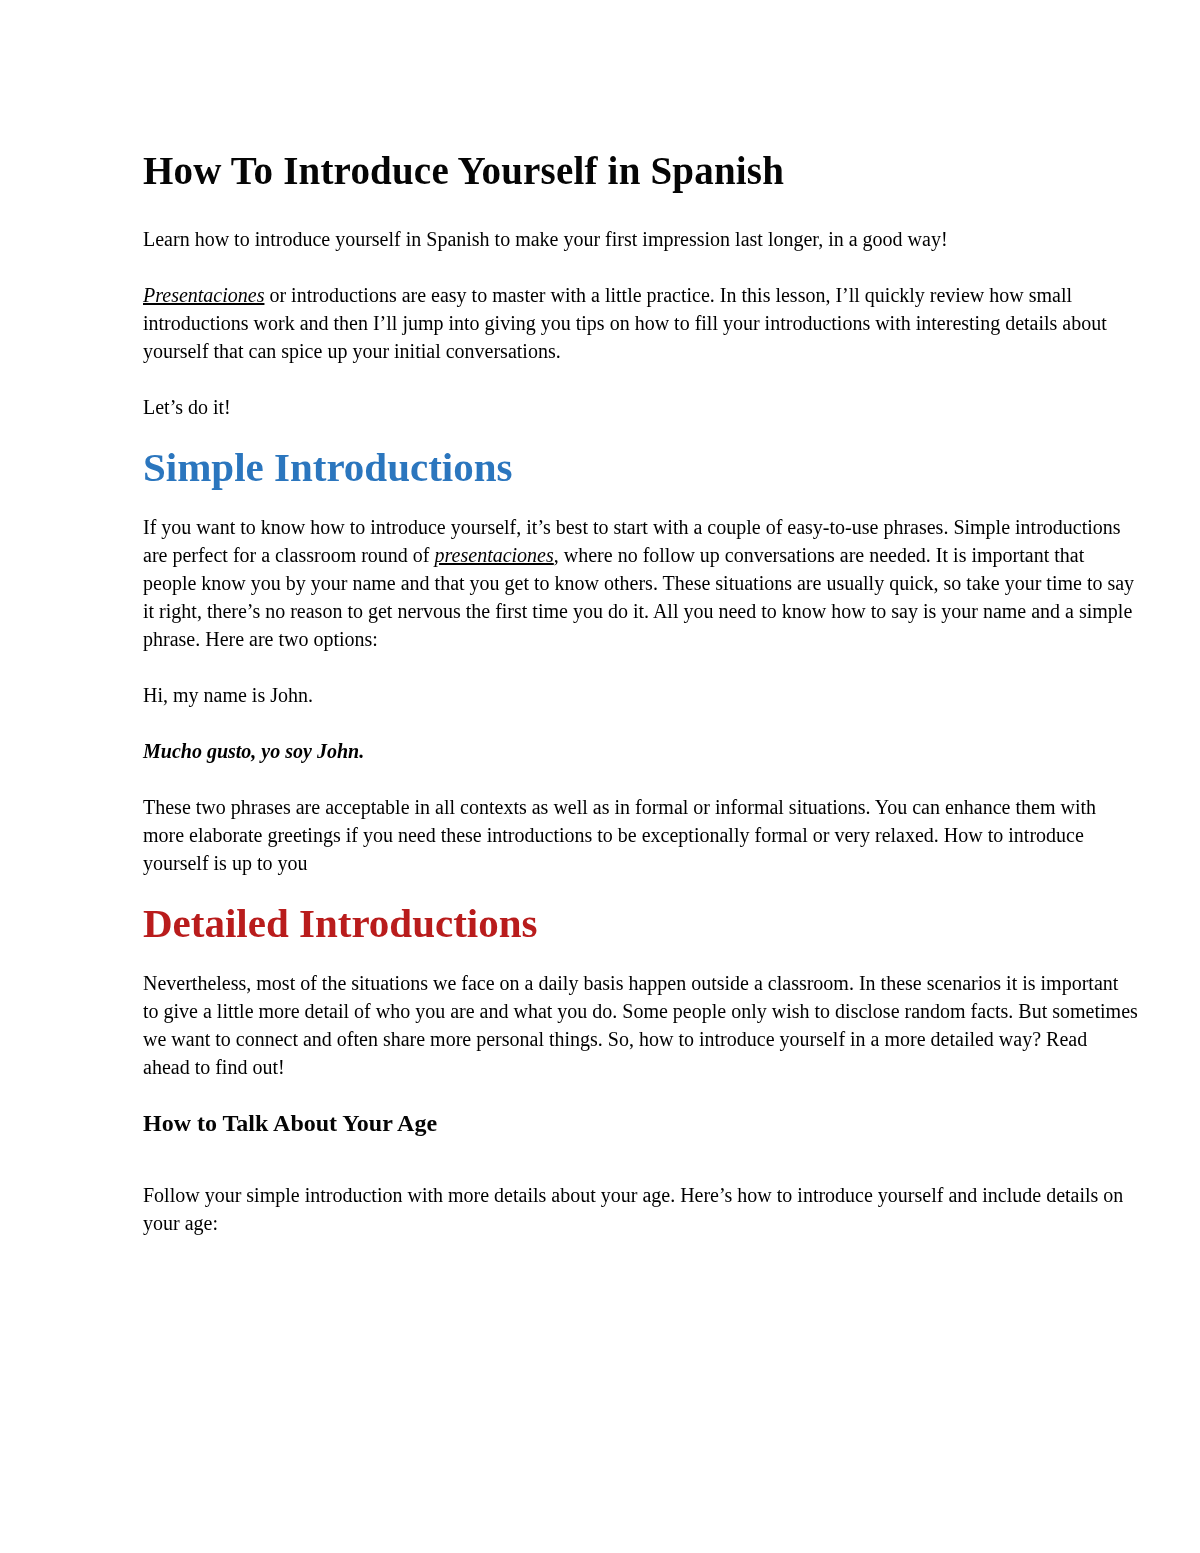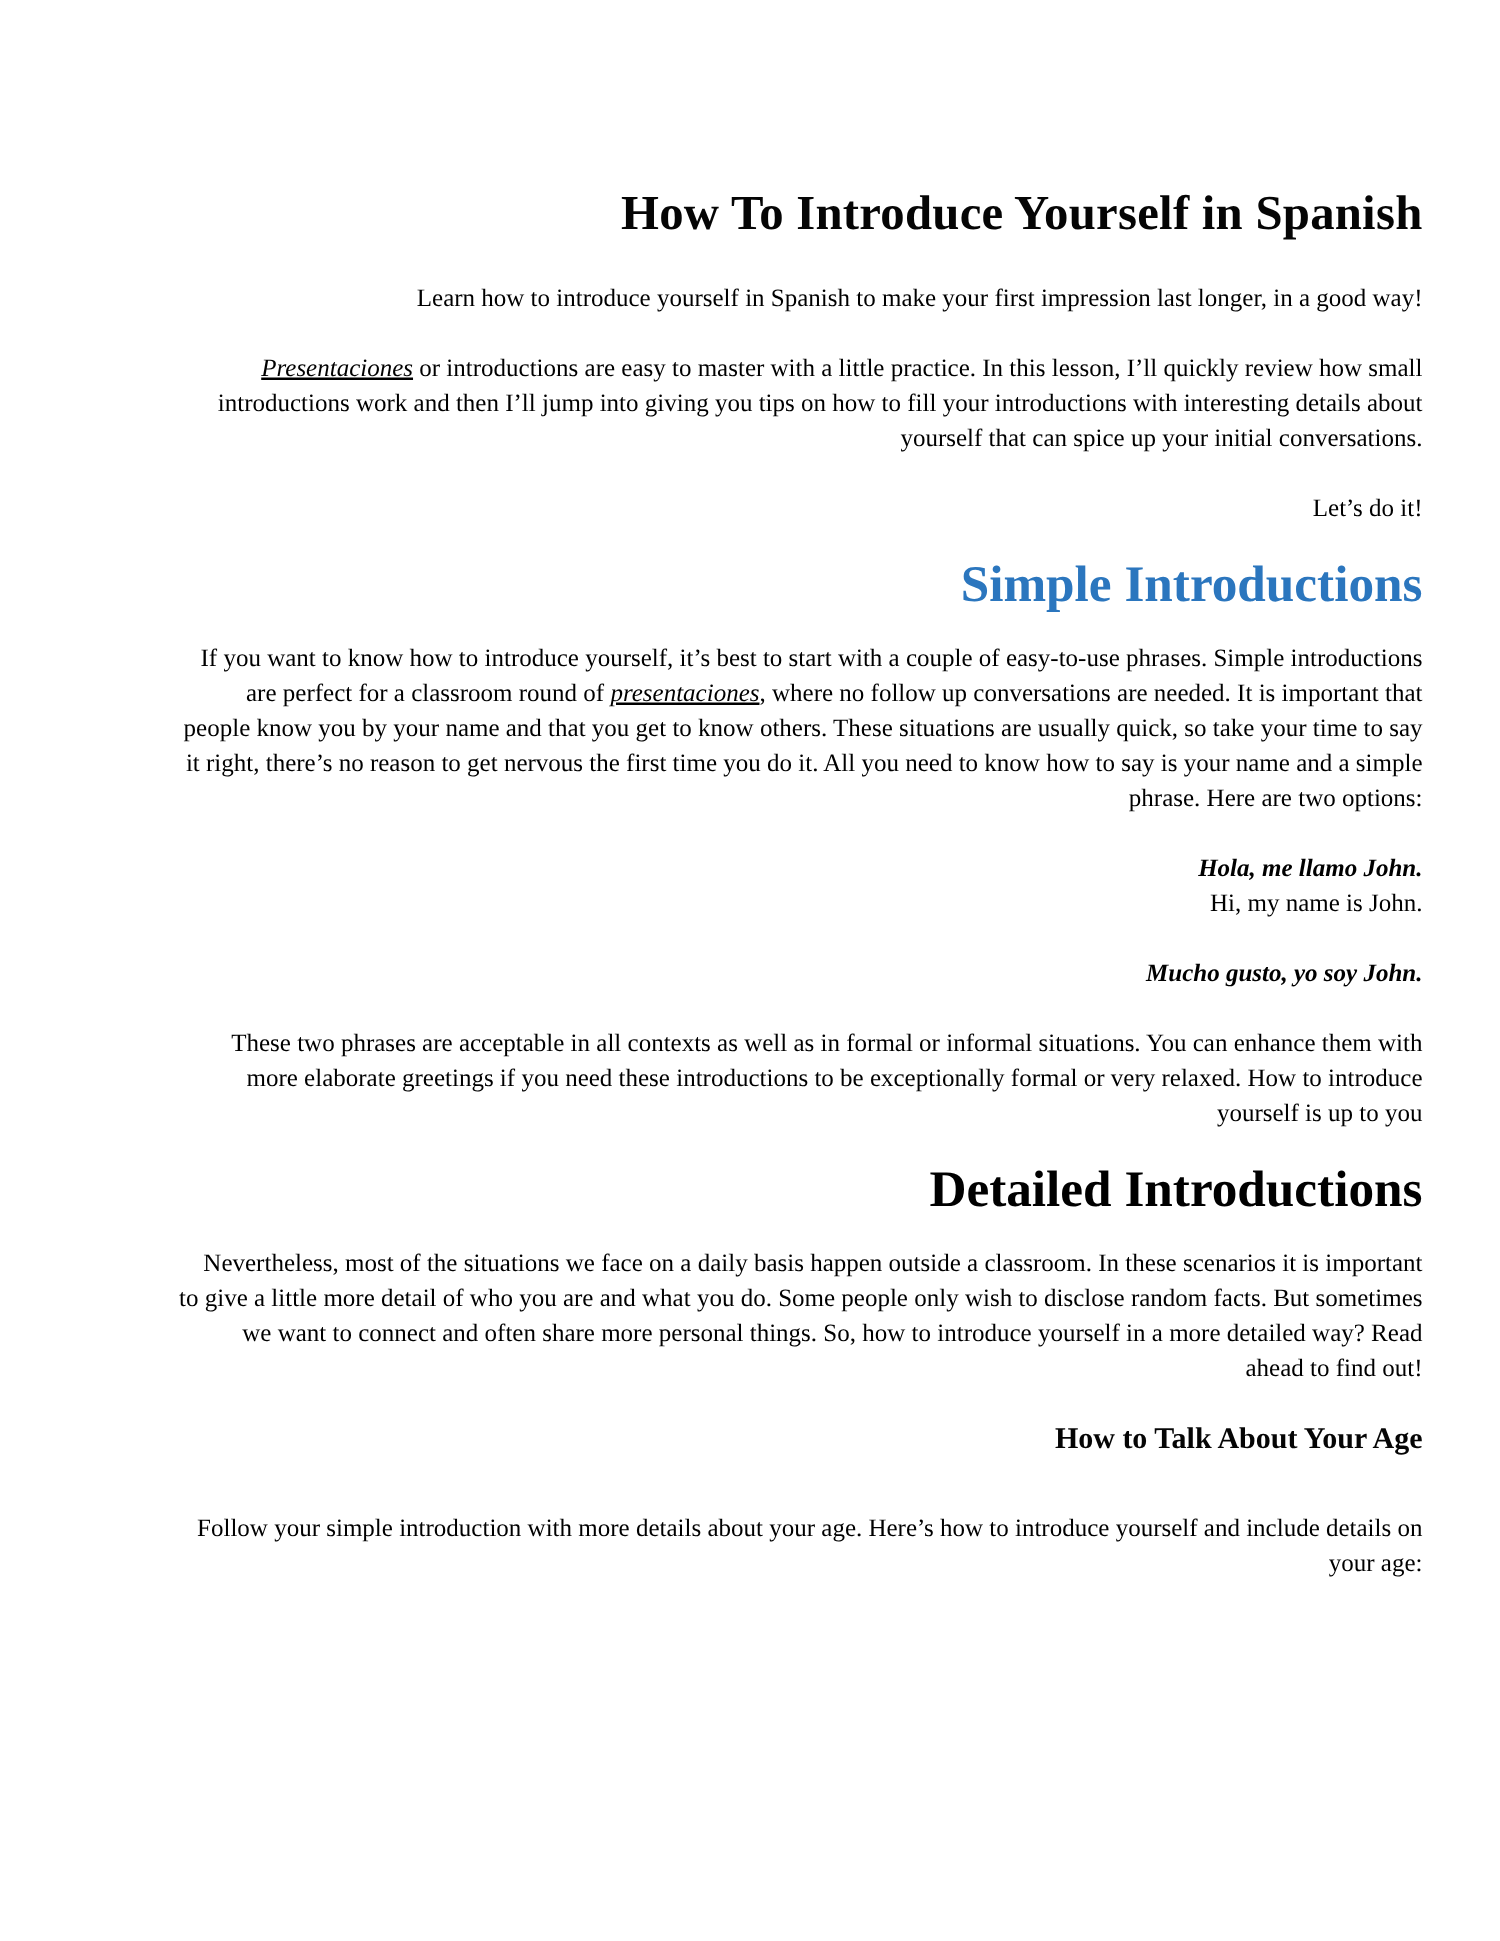--- a/index.html
+++ b/index.html
@@ -11,21 +11,20 @@
     position: relative;
     width: 1200px;
     height: 1301px;
     margin: 0 auto;
     background: #ffffff;
     box-sizing: border-box;
     padding: 148px 62px 0 143px;
     overflow: hidden;
     font-family: "Liberation Serif", "DejaVu Serif", serif;
     color: #0b0b0b;
-    text-align: right;
     -webkit-font-smoothing: antialiased;
   }
   .doc-title {
     font-size: 39px;
     line-height: 1.2;
     font-weight: bold;
     margin: 0 0 30px 0;
     color: #050505;
     letter-spacing: 0.2px;
   }
@@ -65,31 +64,30 @@
 
   <p class="para">
     <span class="line">Let’s do it!</span>
   </p>
 
   <h2 class="heading-blue" style="color: rgb(43, 118, 190);">Simple Introductions</h2>
 
   <p class="para"><span>If you want to know how to introduce yourself, it’s best to start with a couple of easy-to-use phrases. Simple introductions are perfect for a classroom round of </span><span class="italic">presentaciones</span><span>, where no follow up conversations are needed. It is important that people know you by your name and that you get to know others. These situations are usually quick, so take your time to say it right, there’s no reason to get nervous the first time you do it. All you need to know how to say is your name and a simple phrase. Here are two options:</span></p>
 
   <p class="para">
-    <span class="line bold-italic">Hola, me llamo John.</span>
     <span class="line">Hi, my name is John.</span>
   </p>
 
   <p class="para">
     <span class="line bold-italic">Mucho gusto, yo soy John.</span>
   </p>
 
   <p class="para">These two phrases are acceptable in all contexts as well as in formal or informal situations. You can enhance them with more elaborate greetings if you need these introductions to be exceptionally formal or very relaxed. How to introduce yourself is up to you</p>
 
-  <h2 class="heading-blue" style="color: #000000;">Detailed Introductions</h2>
+  <h2 class="heading-blue" style="color: #b91c1c;">Detailed Introductions</h2>
 
   <p class="para">Nevertheless, most of the situations we face on a daily basis happen outside a classroom. In these scenarios it is important to give a little more detail of who you are and what you do. Some people only wish to disclose random facts. But sometimes we want to connect and often share more personal things. So, how to introduce yourself in a more detailed way? Read ahead to find out!</p>
 
   <h3 class="heading-sub">How to Talk About Your Age</h3>
 
   <p class="para">Follow your simple introduction with more details about your age. Here’s how to introduce yourself and include details on your age:</p>
 
 </div>
 
 </body></html>

